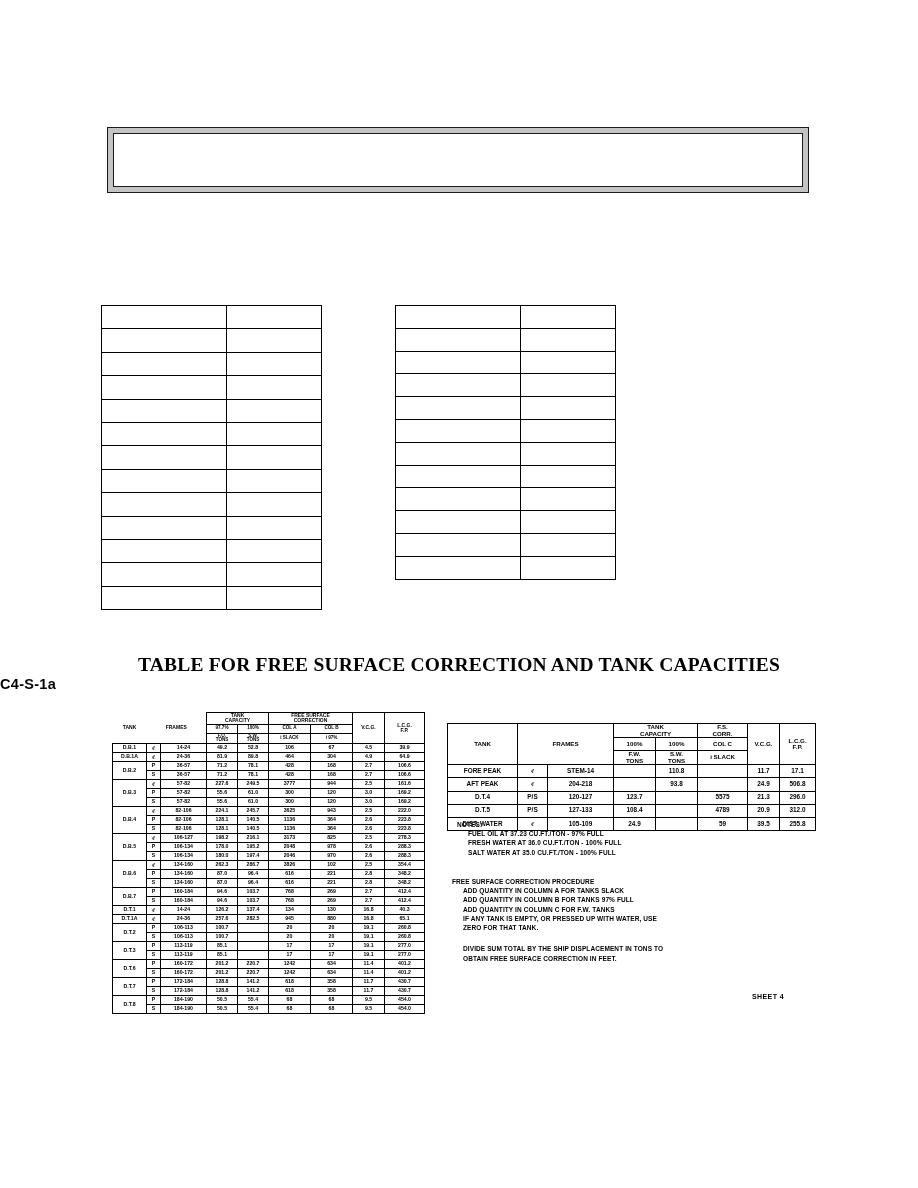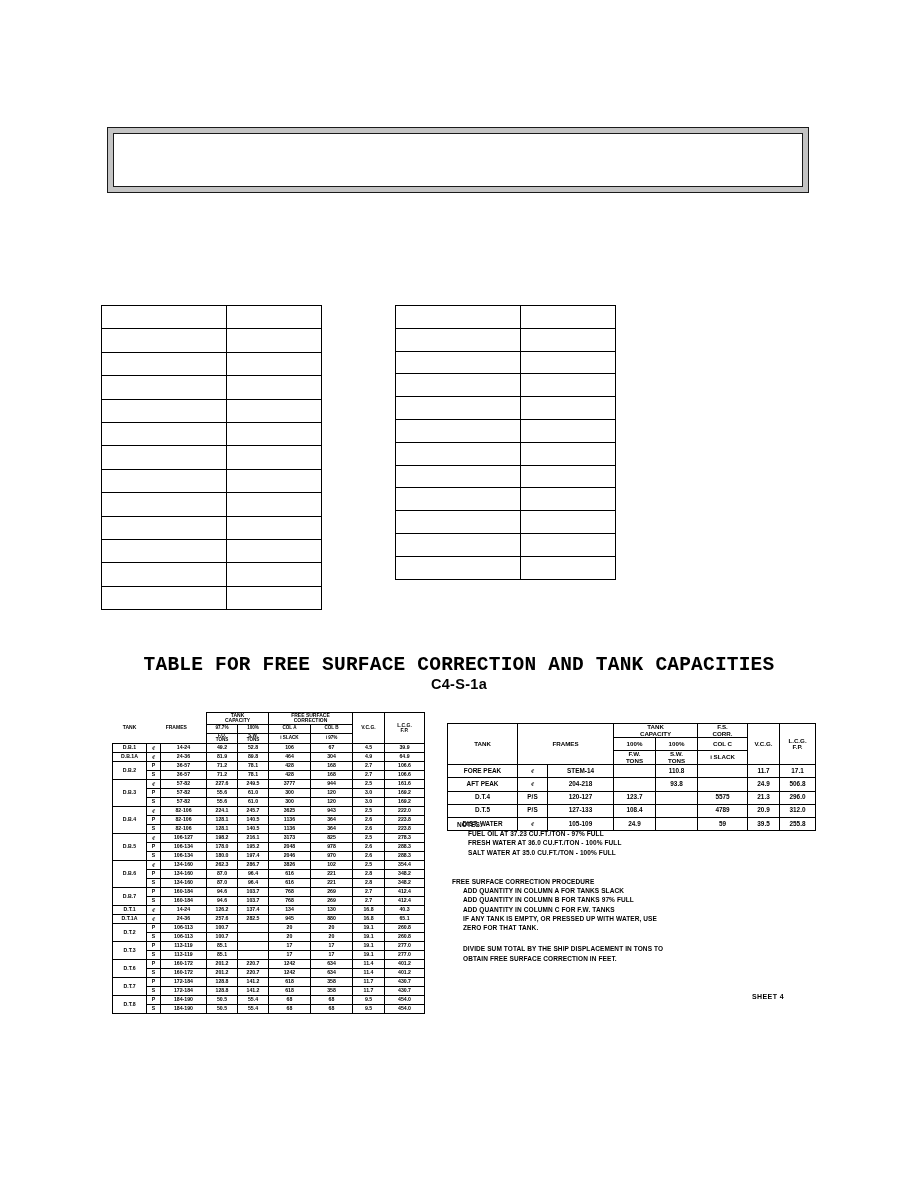--- a/index.html
+++ b/index.html
@@ -56,31 +56,30 @@
   #blank-grid-right td.c1 { width: 124px; }
   #blank-grid-right td.c2 { width: 94px; }
 
   
   #doc-title {
     position: absolute;
     left: 0;
     top: 654px;
     width: 918px;
     text-align: center;
-    font-family: Liberation Mono, monospace;
+    font-family: Liberation Serif, serif;
     font-weight: bold;
     font-size: 19.5px;
     letter-spacing: 0.2px;
   }
   #doc-subtitle {
     position: absolute;
     left: 0;
     top: 676px;
     width: 918px;
-    text-align: center;
     font-weight: bold;
     font-size: 14.5px;
     letter-spacing: 0.3px;
   }
 
   
   .data-table {
     position: absolute;
     border-collapse: collapse;
     table-layout: fixed;

